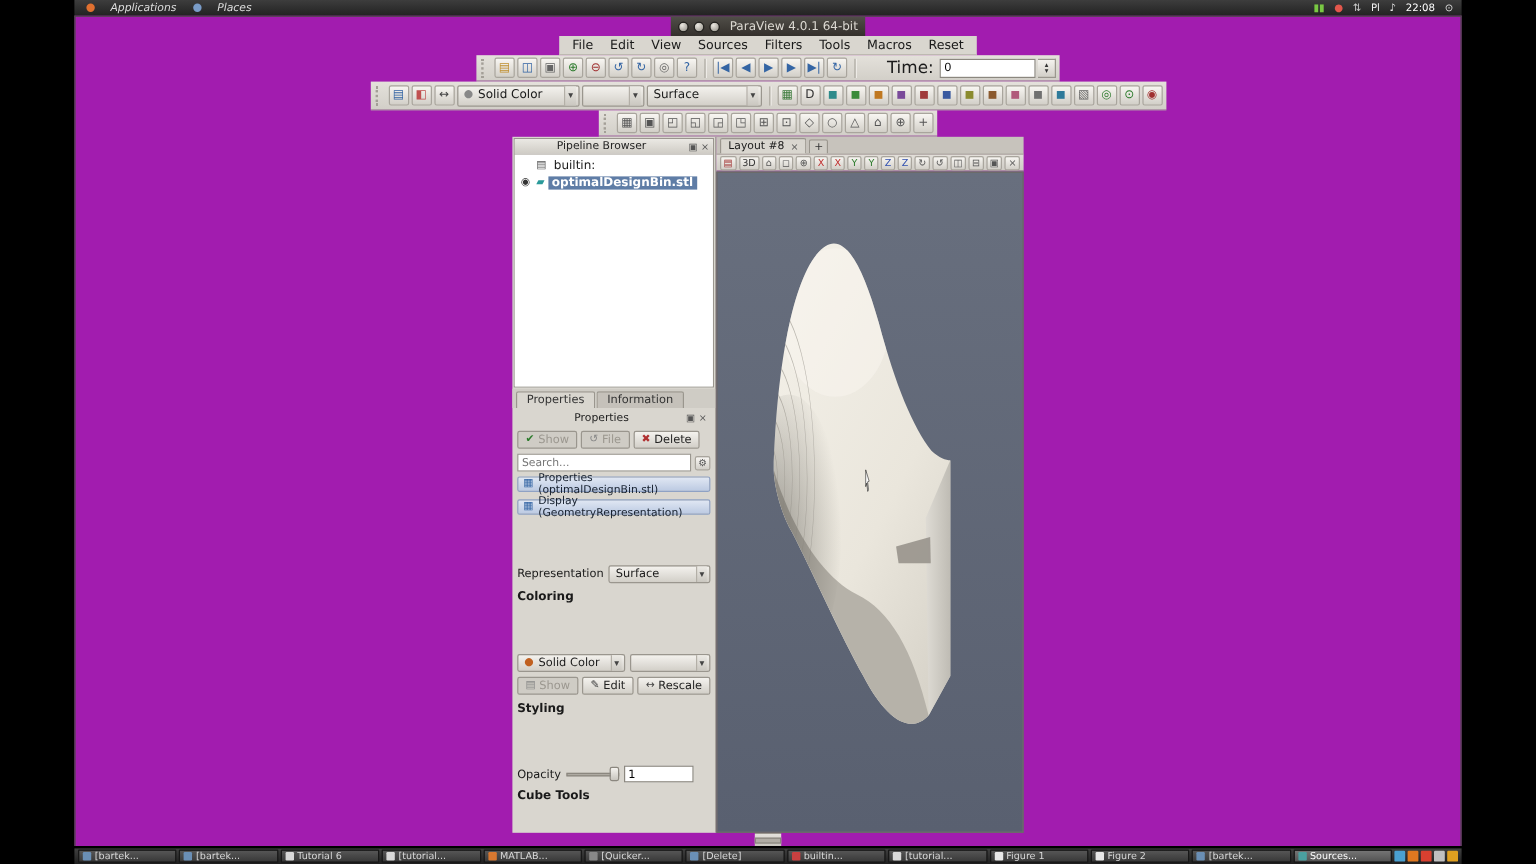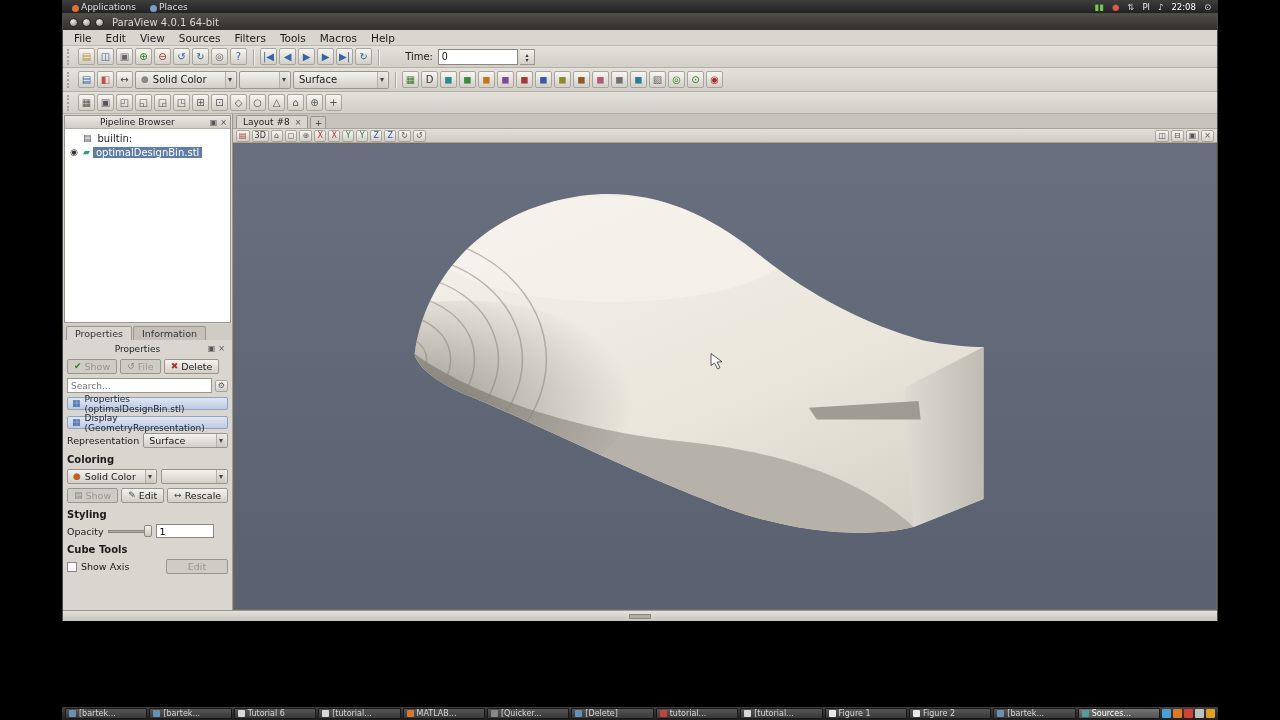--- a/index.html
+++ b/index.html
@@ -4,29 +4,29 @@
 <style>
   * { margin:0; padding:0; box-sizing:border-box; }
   html,body { width:1280px; height:720px; }
   body { background:#000; font-family:"DejaVu Sans",sans-serif; position:relative; overflow:hidden; color:#1a1a1a; }
   .screen { position:absolute; left:62px; top:0; width:1156px; height:720px; }
 
   
   .top-panel { position:absolute; left:0; top:0; width:100%; height:13px;
     background:linear-gradient(#3d3d3d,#222); color:#ddd; display:flex; align-items:center;
     font-size:9px; padding:0 4px; gap:2px; }
-  .tp-menu { display:flex; align-items:flex-end; gap:2px; padding:0 6px; height:100%; }
+  .tp-menu { display:flex; align-items:center; gap:13px; padding:0 6px; height:100%;font-style:italic; }
   .tp-dot { width:7px; height:7px; border-radius:50%; background:#888; }
   .tp-spacer { flex:1; }
   .tray-item { display:flex; align-items:center; padding:0 3px; font-size:8.5px; white-space:nowrap; }
 
   
-  .pv-window { position:absolute; left:0; top:13px; width:1156px; height:608px;
+  .pv-window { position:absolute; left:0; top:13px; width:1156px; height:692px;
     background:#a21caf; display:flex; flex-direction:column;
-    border:1px solid #4a4a46; border-bottom:none; }
+    border:1px solid #4a4a46; border-bottom:none;align-items:center; }
   .titlebar { height:16px; flex:none; background:linear-gradient(#504e48,#332f2b);
     display:flex; align-items:center; gap:4px; padding:0 6px; color:#dcd9d2; font-size:10px; }
   .win-circle { width:9px; height:9px; border-radius:50%; flex:none;
     background:radial-gradient(circle at 35% 30%, #ece9e2, #8d8a82); border:1px solid #23221f; }
   .title-text { margin-left:4px; white-space:nowrap; }
 
   .menubar { height:16px; flex:none; display:flex; align-items:center; padding:0 4px;
     background:#d9d6cf; border-bottom:1px solid #bdb9b1; font-size:10.5px; }
   .menu-item { padding:0 7px; }
 
@@ -55,38 +55,38 @@
   .left-panel { width:170px; flex:none; display:flex; flex-direction:column; border-right:1px solid #9a968e; background:#d9d6cf; }
   .pipeline { height:208px; flex:none; margin:1px; border:1px solid #9a968e; background:#fff; display:flex; flex-direction:column; }
   .panel-header { height:13px; flex:none; background:linear-gradient(#eae8e3,#cfccc5);
     border-bottom:1px solid #b3afa7; display:flex; align-items:center; font-size:9px; padding:0 3px; color:#222; }
   .ph-title { flex:1; text-align:center; }
   .ph-ico { font-size:8px; margin-left:3px; color:#555; }
   .tree { flex:1; padding:2px 1px; font-size:10px; background:#fff; }
   .tree-row { display:flex; align-items:center; gap:3px; height:14px; padding-left:2px; }
   .eye { width:12px; text-align:center; font-size:9px; color:#333; flex:none; }
   .tree-label { padding:0 3px; white-space:nowrap; }
-  .tree-row.selected .tree-label { background:#5f7da6; color:#fff; }
+  .tree-row.selected .tree-label { background:#5f7da6; color:#fff;font-weight:bold; }
 
   .tabs { height:16px; flex:none; display:flex; align-items:flex-end; gap:1px; padding:2px 3px 0; background:#cfccc5; }
   .tab { font-size:9.5px; padding:1px 8px 1px; border:1px solid #9a968e; border-bottom:none;
     background:#c5c1ba; color:#333; border-radius:2px 2px 0 0; }
   .tab.active { background:#d9d6cf; }
 
   .props { flex:1; display:flex; flex-direction:column; gap:4px; padding:2px 4px; font-size:9.5px; overflow:hidden; }
   .btn { height:15px; display:inline-flex; align-items:center; justify-content:center; gap:3px;
     border:1px solid #9a968e; border-radius:2px; background:linear-gradient(#f4f2ee,#d2cfc8);
     font-size:9.5px; padding:0 6px; color:#222; font-family:inherit; }
   .btn.disabled { color:#9b978f; background:#cfccc5; }
   .btn-row { display:flex; gap:3px; align-items:center; }
   .search-row { display:flex; gap:3px; align-items:center; }
   .search-input { flex:1; height:15px; border:1px solid #9a968e; background:#fff; font-size:9px; padding:0 3px; font-family:inherit; }
   .section-bar { height:13px; flex:none; background:linear-gradient(#e0e7f3,#bccae2); border:1px solid #8fa2c4;
     border-radius:2px; display:flex; align-items:center; gap:4px; font-size:9px; padding:0 4px; color:#16202e; }
-  .prop-row { display:flex; align-items:center; gap:4px; }
+  .prop-row { display:flex; align-items:center; gap:4px;margin-top:38px; }
   .heading { font-weight:bold; font-size:10px; margin-top:2px; }
   .slider { position:relative; width:44px; height:12px; flex:none; }
   .slider .track { position:absolute; left:0; right:0; top:5px; height:3px; background:#aeaaa2; border:1px solid #8b877f; }
   .slider .handle { position:absolute; right:0; top:0; width:8px; height:12px;
     background:linear-gradient(#f4f2ee,#c8c5be); border:1px solid #8b877f; border-radius:2px; }
   .opacity-field { width:58px; height:14px; background:#fff; border:1px solid #8b877f; font-size:9.5px; padding:0 3px; font-family:inherit; }
   .checkbox { width:10px; height:10px; border:1px solid #8b877f; background:#fff; flex:none; }
 
   
   .main { flex:1; display:flex; flex-direction:column; min-width:0; }
@@ -159,21 +159,21 @@
 
     <div class="menubar">
 
     <span class="menu-item">File</span>
         <span class="menu-item">Edit</span>
         <span class="menu-item">View</span>
         <span class="menu-item">Sources</span>
         <span class="menu-item">Filters</span>
         <span class="menu-item">Tools</span>
         <span class="menu-item">Macros</span>
-        <span class="menu-item">Help</span>
+        <span class="menu-item">Reset</span>
       </div>
 
     <div class="toolbar tb1">
       <span class="grip"></span>
       <div class="icon-strip">
 
       <span class="chip" style="color: rgb(192, 144, 48);">▤</span>
           <span class="chip" style="color: rgb(52, 101, 164);">◫</span>
           <span class="chip" style="color: rgb(102, 102, 102);">▣</span>
           <span class="chip" style="color: rgb(42, 122, 42);">⊕</span>
@@ -187,21 +187,21 @@
       <div class="icon-strip">
 
       <span class="chip" style="color: rgb(52, 101, 164);">|◀</span>
           <span class="chip" style="color: rgb(52, 101, 164);">◀</span>
           <span class="chip" style="color: rgb(52, 101, 164);">▶</span>
           <span class="chip" style="color: rgb(52, 101, 164);">▶</span>
           <span class="chip" style="color: rgb(52, 101, 164);">▶|</span>
           <span class="chip" style="color: rgb(52, 101, 164);">↻</span>
         </div>
       <span class="sep"></span>
-      <span style="font-size:10px;margin:0 3px 0 20px;">Time:</span>
+      <span style="font-size:14px;margin:0 3px 0 20px;">Time:</span>
       <input class="time-field" value="0" style="">
       <span class="spinner">
         <span>▴</span>
         <span>▾</span>
       </span>
     </div>
 
     <div class="toolbar tb2">
       <span class="grip"></span>
       <div class="icon-strip">
@@ -517,21 +517,21 @@
         <span class="task-item">
           <span class="task-icon" style="background: rgb(136, 136, 136);"></span>
           <span>[Quicker...</span>
         </span>
         <span class="task-item">
           <span class="task-icon" style="background: rgb(106, 143, 181);"></span>
           <span>[Delete]</span>
         </span>
         <span class="task-item">
           <span class="task-icon" style="background: rgb(200, 64, 64);"></span>
-          <span>tutorial...</span>
+          <span>builtin...</span>
         </span>
         <span class="task-item">
           <span class="task-icon" style="background: rgb(216, 216, 216);"></span>
           <span>[tutorial...</span>
         </span>
         <span class="task-item">
           <span class="task-icon" style="background: rgb(232, 232, 232);"></span>
           <span>Figure 1</span>
         </span>
         <span class="task-item">

